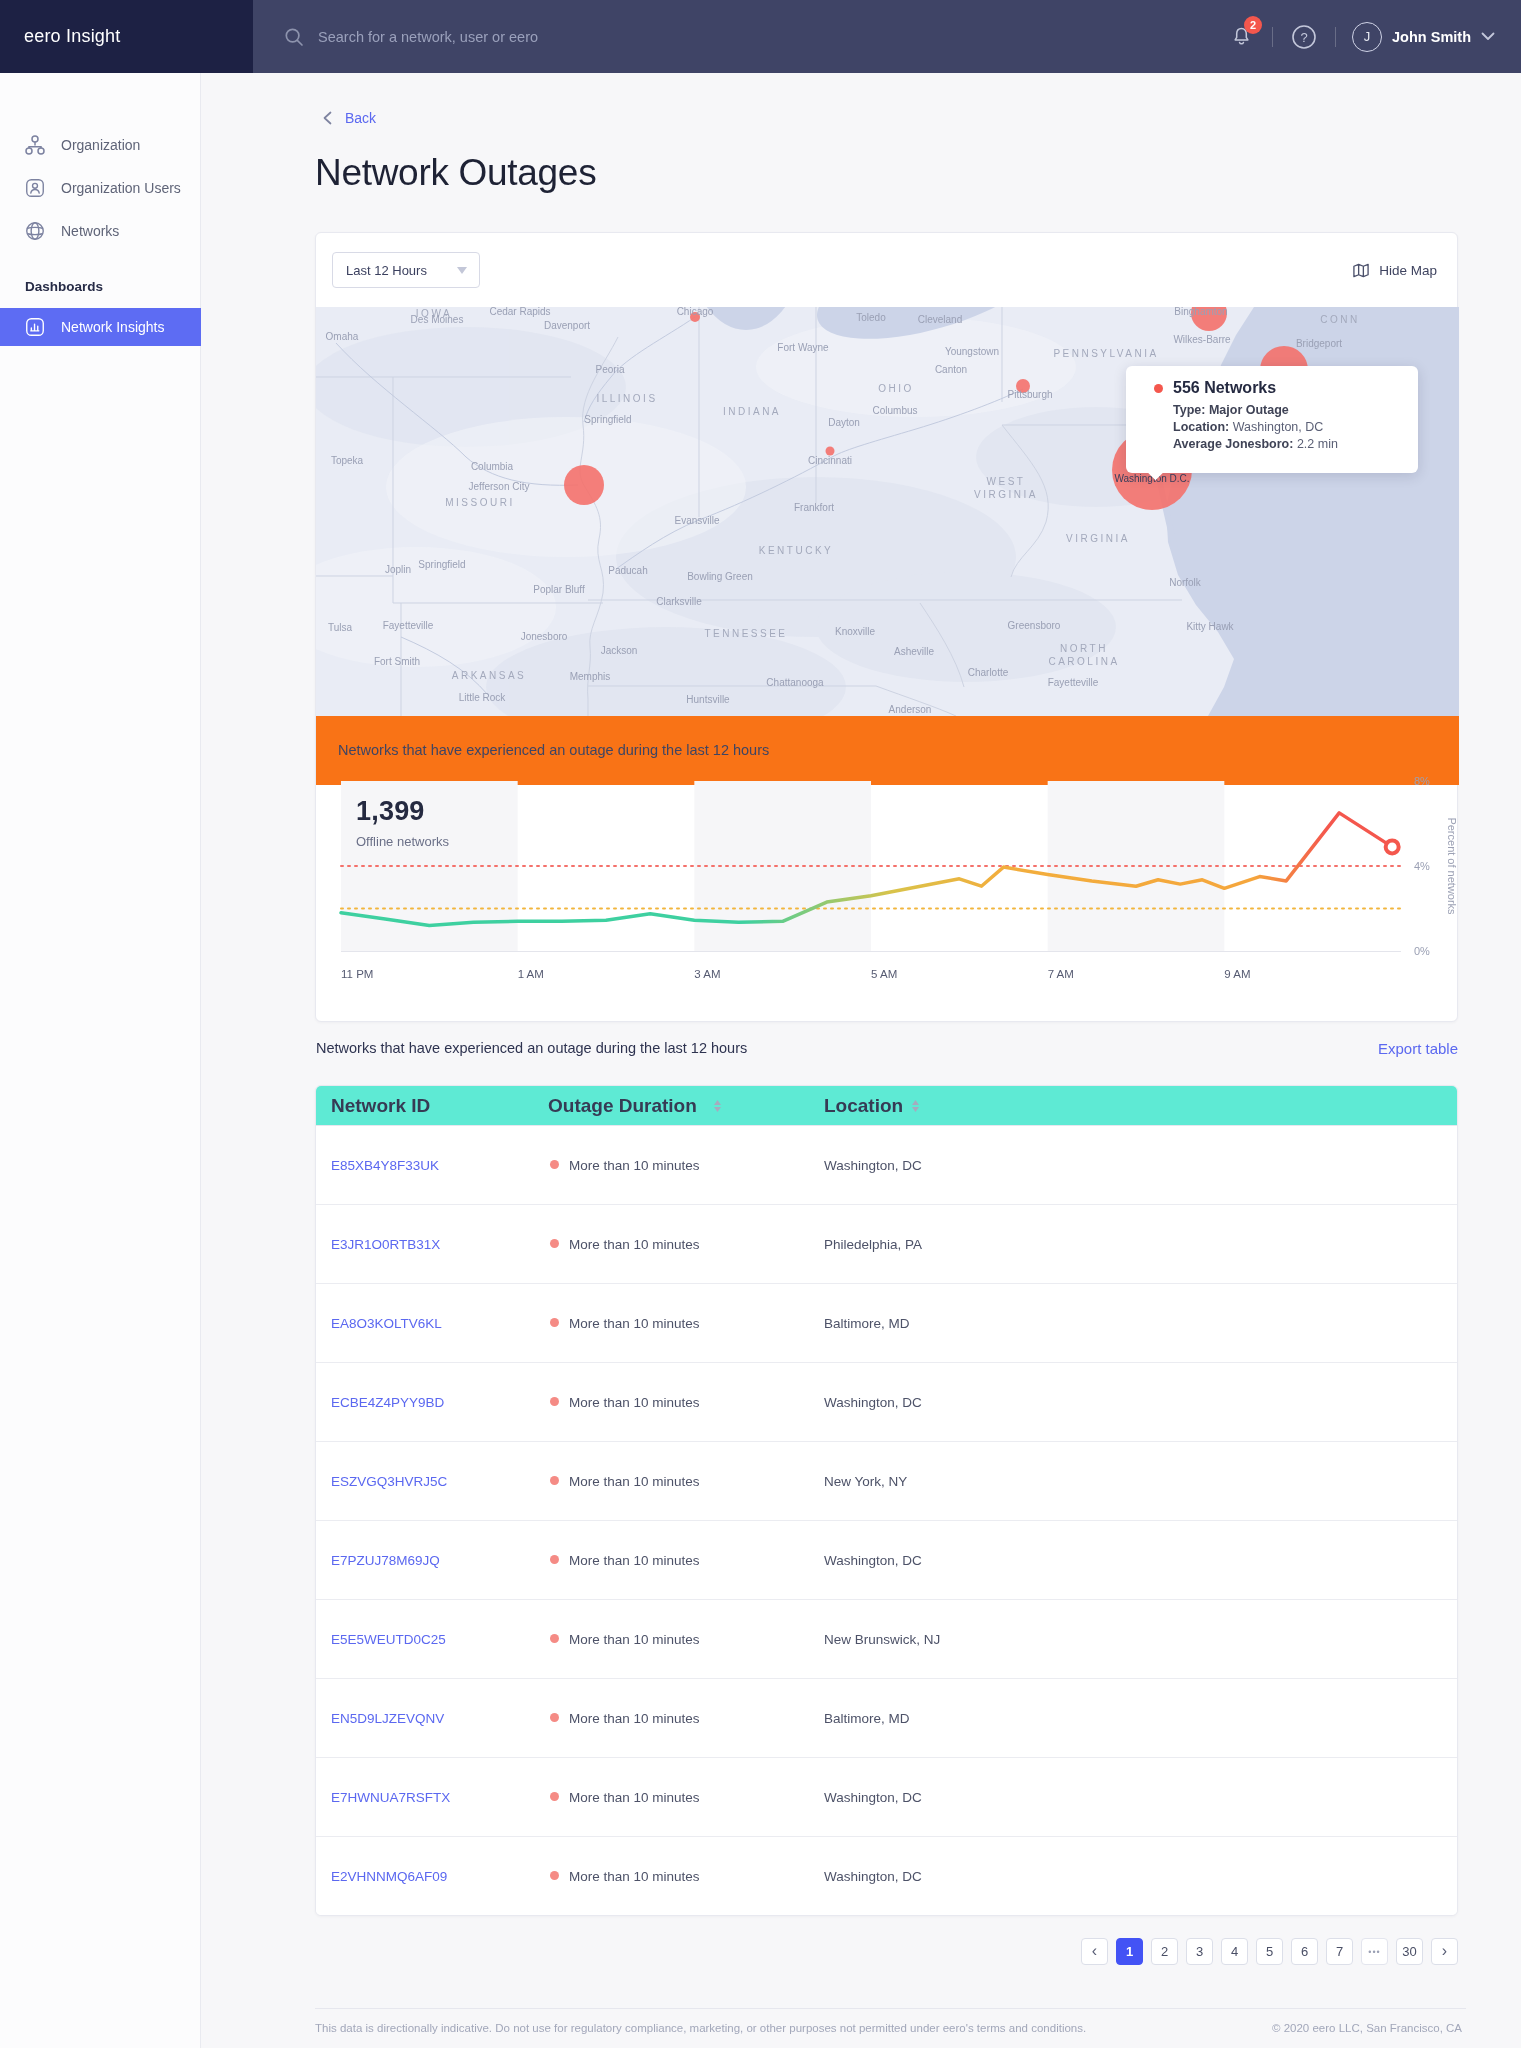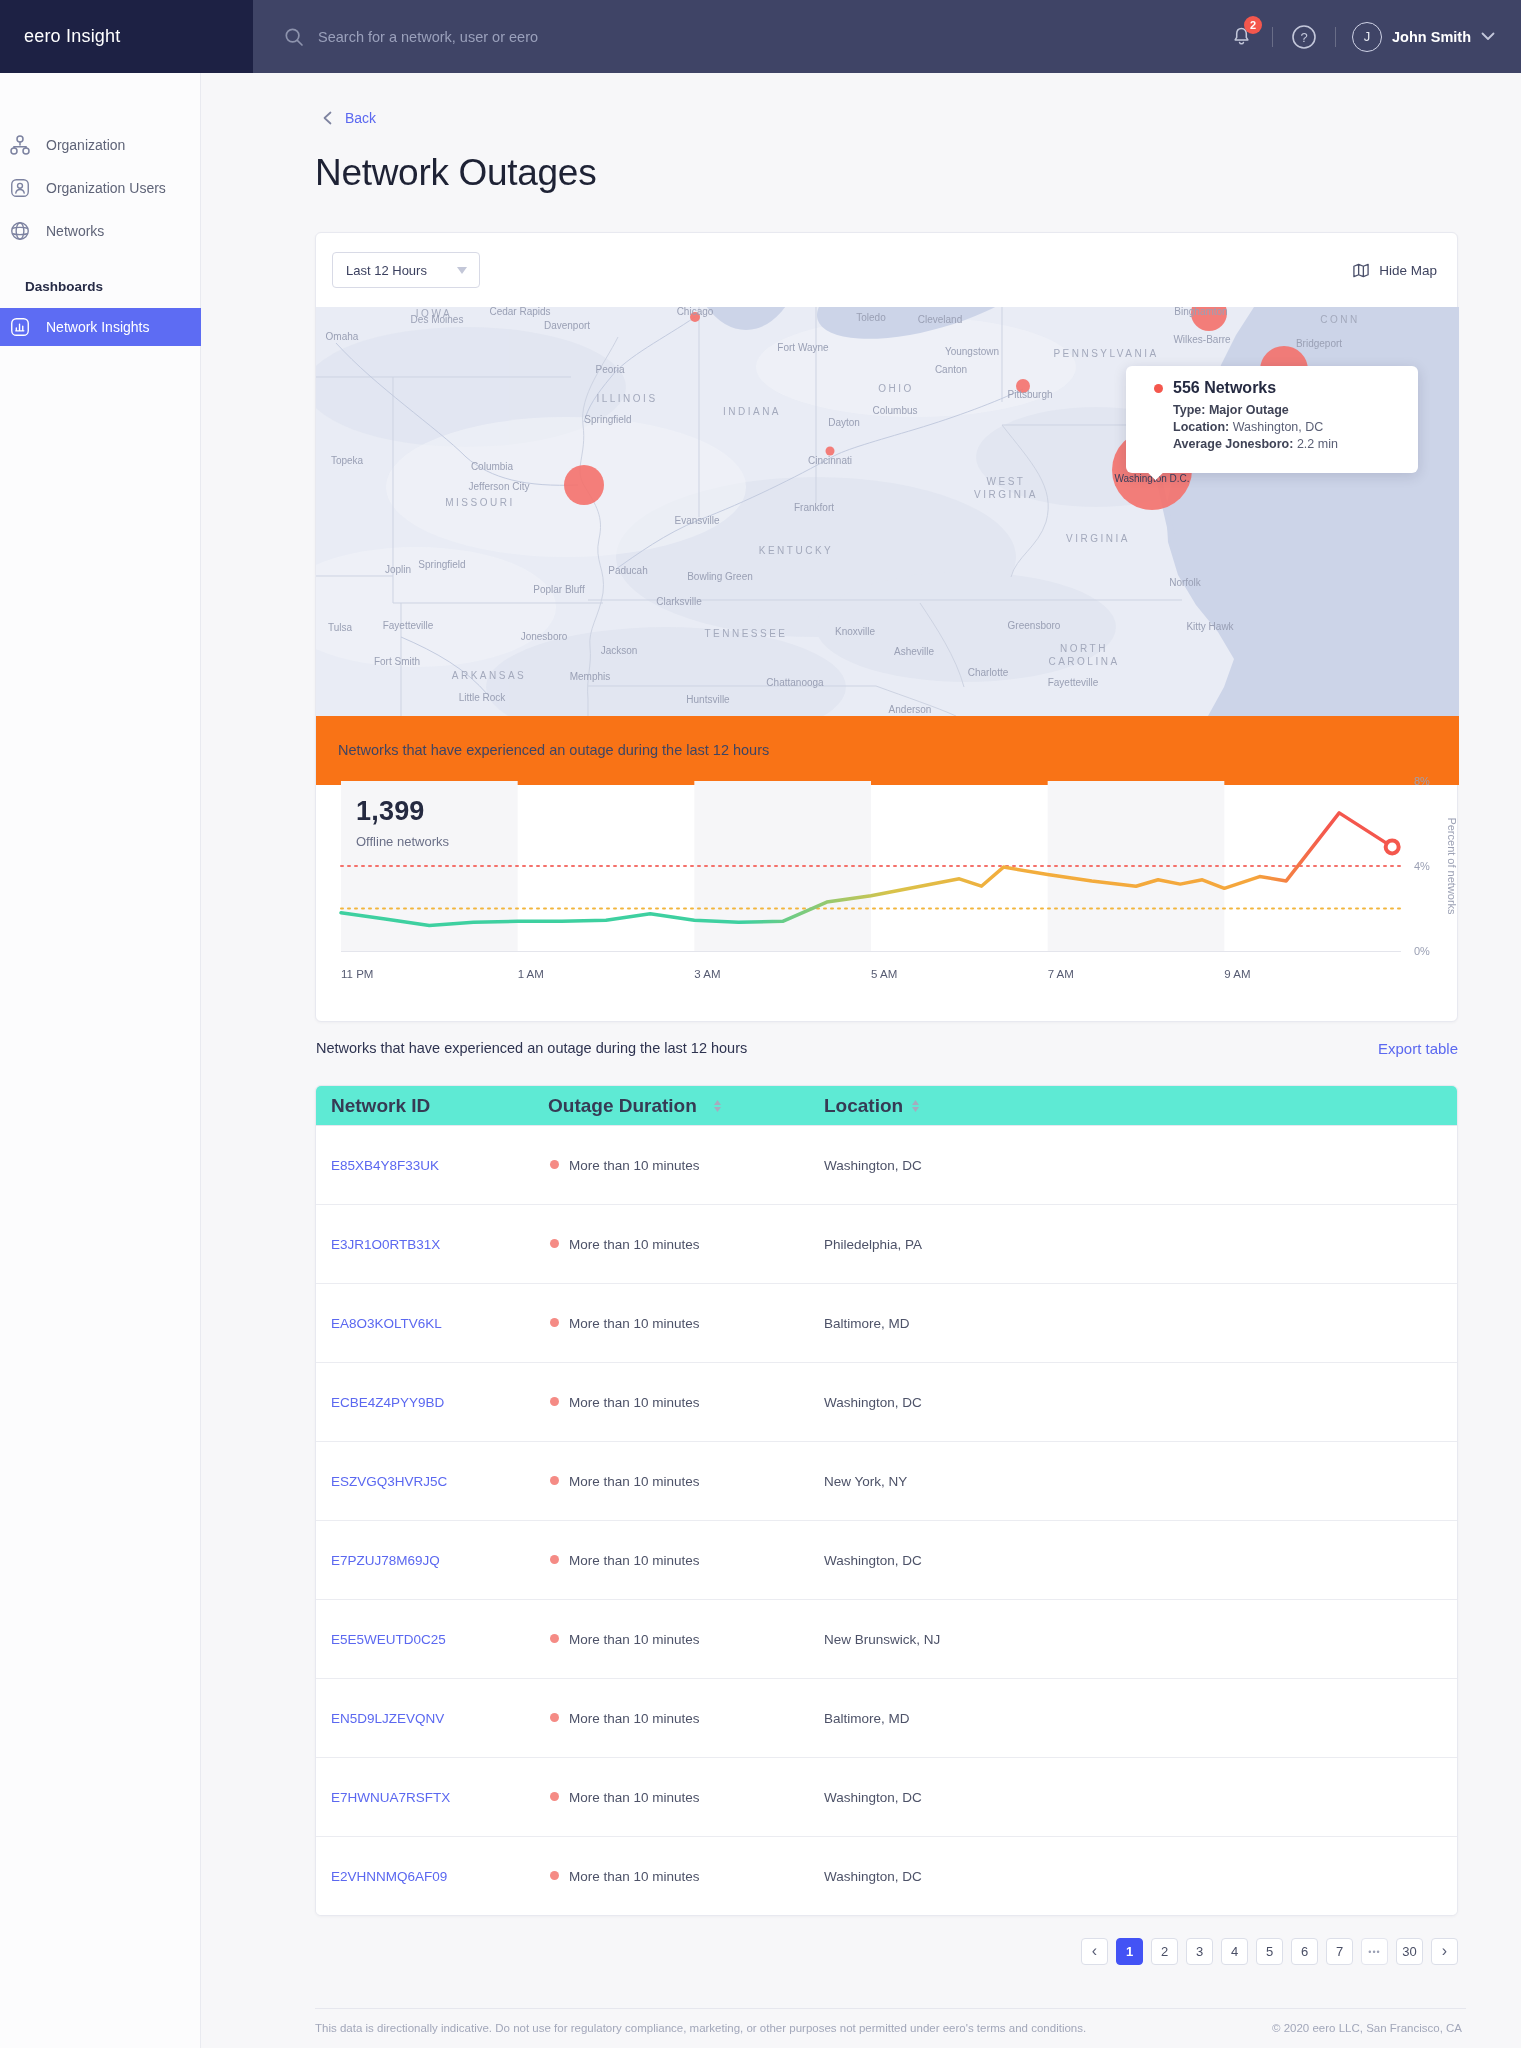--- a/index.html
+++ b/index.html
@@ -19,21 +19,21 @@
   .search-input::placeholder { color:#9aa0bb; }
   .topbar-right { position:absolute; right:26px; top:0; height:73px; display:flex; align-items:center; gap:16px; }
   .icon-btn { position:relative; width:30px; height:30px; display:flex; align-items:center; justify-content:center; cursor:pointer; }
   .badge { position:absolute; top:-6px; right:-6px; min-width:18px; height:18px; border-radius:9px; background:#f4574d; color:#fff; font-size:11px; font-weight:700; display:flex; align-items:center; justify-content:center; padding:0 4px; }
   .tb-divider { width:1px; height:20px; background:rgba(255,255,255,.22); }
   .user-chip { display:flex; align-items:center; gap:10px; cursor:pointer; }
   .avatar { width:30px; height:30px; border-radius:50%; border:1.6px solid #cfd3e6; color:#e8eaf2; font-size:13px; display:flex; align-items:center; justify-content:center; }
   .user-name { color:#ffffff; font-size:14.5px; font-weight:700; }
   
   .sidebar { position:absolute; left:0; top:73px; width:201px; bottom:0; background:#fcfcfd; border-right:1px solid #e9eaf0; z-index:20; }
-  .nav-item { position:absolute; left:0; width:201px; height:40px; display:flex; align-items:center; gap:15px; padding-left:9px; color:#5f6478; font-size:14px; cursor:pointer; }
+  .nav-item { position:absolute; left:0; width:201px; height:40px; display:flex; align-items:center; gap:15px; padding-left:24px; color:#5f6478; font-size:14px; cursor:pointer; }
   .nav-item svg { flex:none; }
   .nav-section { position:absolute; left:25px; color:#272c47; font-size:13.5px; font-weight:700; }
   .nav-item.active { background:#5d6cf3; color:#ffffff; }
   
   .back-link { position:absolute; left:322px; top:110px; display:flex; align-items:center; gap:12px; font-size:14px; color:#5b68f0; cursor:pointer; }
   .page-title { position:absolute; left:315px; top:152px; font-size:37px; font-weight:400; color:#1e2235; letter-spacing:-.3px; }
   
   .main-card { position:absolute; left:315px; top:232px; width:1143px; height:790px; background:#fff; border:1px solid #e8e9f0; border-radius:6px; box-shadow:0 1px 3px rgba(20,24,60,.04); }
   .card-header { position:absolute; left:0; top:0; width:100%; height:74px; }
   .dropdown { position:absolute; left:16px; top:19px; width:148px; height:36px; border:1px solid #d8dae6; border-radius:4px; background:#fff; display:flex; align-items:center; justify-content:space-between; padding:0 12px 0 13px; cursor:pointer; }

